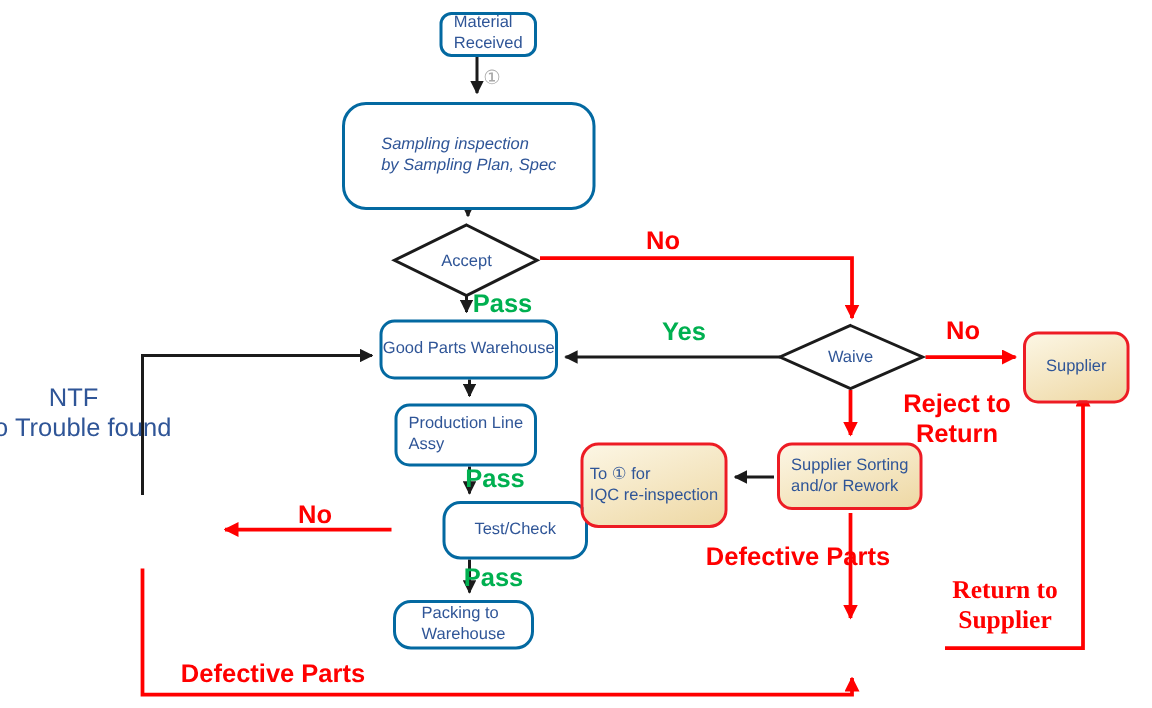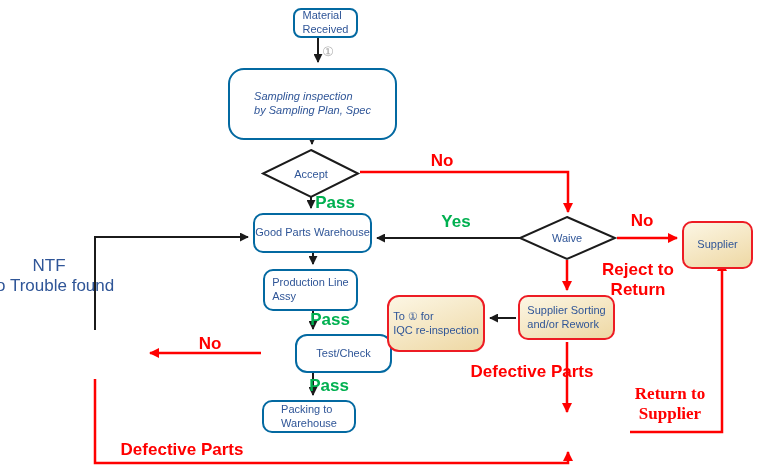--- a/index.html
+++ b/index.html
@@ -81,21 +81,21 @@
 
   <div class="dlabel" style="left:311px;top:174px;">Accept</div>
 
   <div class="node" style="left:253px;top:213px;width:119px;height:40px;">Good Parts Warehouse</div>
 
   <div class="node" style="left:263px;top:269px;width:95px;height:42px;">Production Line
 Assy</div>
 
   <div class="node" style="left:263px;top:334px;width:97px;height:39px;border-radius:12px;margin-left:32px;">Test/Check</div>
 
-  <div class="node" style="left:262px;top:400px;width:94px;height:33px;">Packing to
+  <div class="node" style="left:262px;top:400px;width:94px;height:33px;border-radius:12px;">Packing to
 Warehouse</div>
 
 
   <div class="dlabel" style="left:567px;top:238px;">Waive</div>
 
   <div class="node tan" style="left:682px;top:221px;width:71px;height:48px;">Supplier</div>
 
   <div class="node tan" style="left:387px;top:295px;width:98px;height:57px;border-radius:12px;">To ① for
 IQC re-inspection</div>
 

